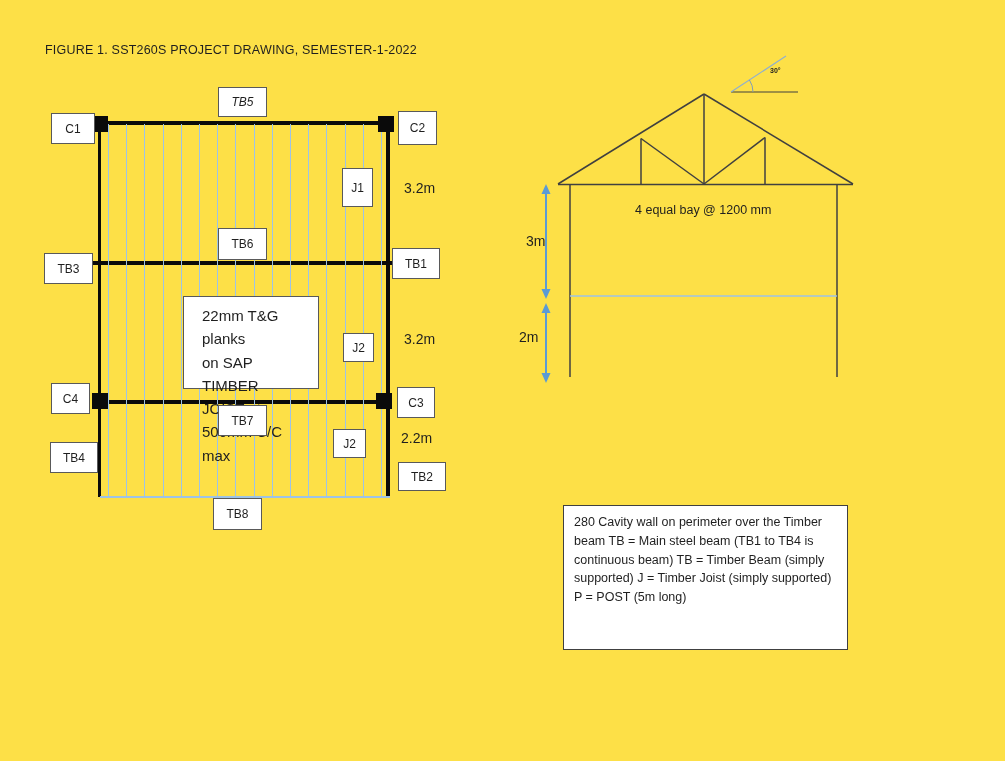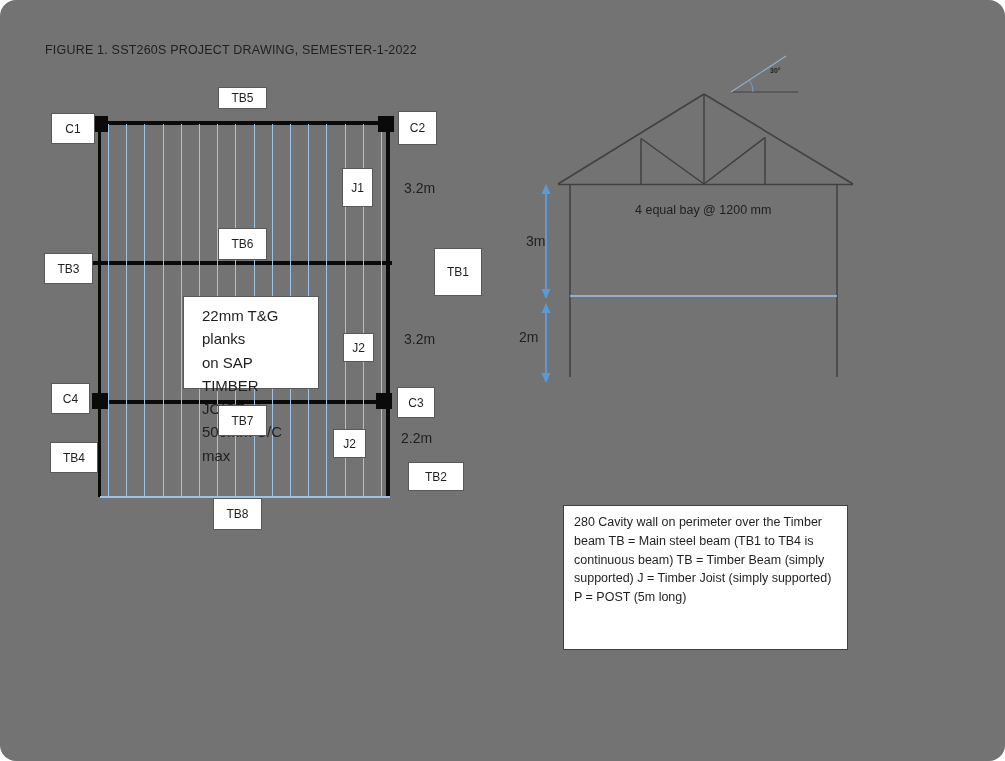--- a/index.html
+++ b/index.html
@@ -1,18 +1,18 @@
 <!DOCTYPE html>
 <html><head>
 <meta charset="utf-8">
 <style>
   html,body{margin:0;padding:0;background:#ffffff;}
   #canvas{
-    position:relative;width:1005px;height:761px;background:#737373;overflow:hidden;
-    font-family:"Liberation Sans","DejaVu Sans",sans-serif;color:var(--text,#1f1f1f);border-radius:16px;
+    position:relative;width:1005px;height:761px;background:#fde047;overflow:hidden;
+    font-family:"Liberation Sans","DejaVu Sans",sans-serif;color:var(--text,#1f1f1f);
   }
   .abs{position:absolute;}
   #figure-title{left:45px;top:43px;font-size:12.5px;letter-spacing:.2px;}
   
   .beam{position:absolute;background:var(--beam,#0a0a0a);}
   .edge{position:absolute;background:var(--beam,#0a0a0a);}
   .corner{position:absolute;width:16px;height:16px;background:var(--beam,#0a0a0a);z-index:4;}
   #plan-joists{position:absolute;left:100px;top:124px;width:290px;height:372px;z-index:1;}
   .joist{position:absolute;top:0;width:1px;height:372px;background:var(--joist,#9dc3e6);}
   #plan-bottom-line{left:100px;top:496px;width:290px;height:1.5px;background:var(--joist,#9dc3e6);z-index:2;}
@@ -79,41 +79,41 @@
     <div class="beam" style="left:99px;top:400px;width:292px;height:4px;"></div>
     <div id="plan-bottom-line" class="abs"></div>
     <div class="edge" style="left:98px;top:121px;width:2.5px;height:376px;"></div>
     <div class="edge" style="left:386px;top:121px;width:4px;height:376px;"></div>
 
     <div class="corner" style="left:92px;top:116px;"></div>
     <div class="corner" style="left:378px;top:116px;"></div>
     <div class="corner" style="left:92px;top:393px;"></div>
     <div class="corner" style="left:376px;top:393px;"></div>
 
-    <div class="lbl" style="left:218px;top:87px;width:49px;height:22px;">TB5</div>
+    <div class="lbl" style="left:218px;top:87px;width:49px;height:30px;font-style:italic;">TB5</div>
     <div class="lbl" style="left:51px;top:113px;width:44px;height:31px;">C1</div>
     <div class="lbl" style="left:398px;top:111px;width:39px;height:34px;">C2</div>
     <div class="lbl" style="left:342px;top:168px;width:31px;height:39px;">J1</div>
     <div class="dim" style="left:404px;top:180px;">3.2m</div>
     <div class="lbl" style="left:218px;top:228px;width:49px;height:32px;">TB6</div>
     <div class="lbl" style="left:44px;top:253px;width:49px;height:31px;">TB3</div>
-    <div class="lbl" style="left:392px;top:248px;width:48px;height:48px;margin-left:42px;">TB1</div>
+    <div class="lbl" style="left:392px;top:248px;width:48px;height:31px;">TB1</div>
     <div id="plan-note">22mm T&amp;G planks
 on SAP TIMBER
 JOIST at 500mm C/C
 max</div>
     <div class="lbl" style="left:343px;top:333px;width:31px;height:29px;">J2</div>
     <div class="dim" style="left:404px;top:331px;">3.2m</div>
     <div class="lbl" style="left:51px;top:383px;width:39px;height:31px;">C4</div>
     <div class="lbl" style="left:397px;top:387px;width:38px;height:31px;">C3</div>
     <div class="lbl" style="left:218px;top:405px;width:49px;height:31px;">TB7</div>
     <div class="lbl" style="left:333px;top:429px;width:33px;height:29px;">J2</div>
     <div class="dim" style="left:401px;top:430px;">2.2m</div>
     <div class="lbl" style="left:50px;top:442px;width:48px;height:31px;">TB4</div>
-    <div class="lbl" style="left:408px;top:462px;width:56px;height:29px;">TB2</div>
+    <div class="lbl" style="left:398px;top:462px;width:48px;height:29px;">TB2</div>
     <div class="lbl" style="left:213px;top:498px;width:49px;height:32px;">TB8</div>
   </div>
 
   <svg id="linework" width="1005" height="761" viewBox="0 0 1005 761">
 
     <line class="truss-line" x1="558" y1="184.5" x2="853" y2="184.5"></line>
     <line class="truss-line" x1="558" y1="184" x2="704" y2="94"></line>
     <line class="truss-line" x1="853" y1="184" x2="704" y2="94"></line>
     <line class="truss-line" x1="704" y1="94" x2="704" y2="184"></line>
     <line class="truss-line" x1="641" y1="138.5" x2="641" y2="184"></line>

